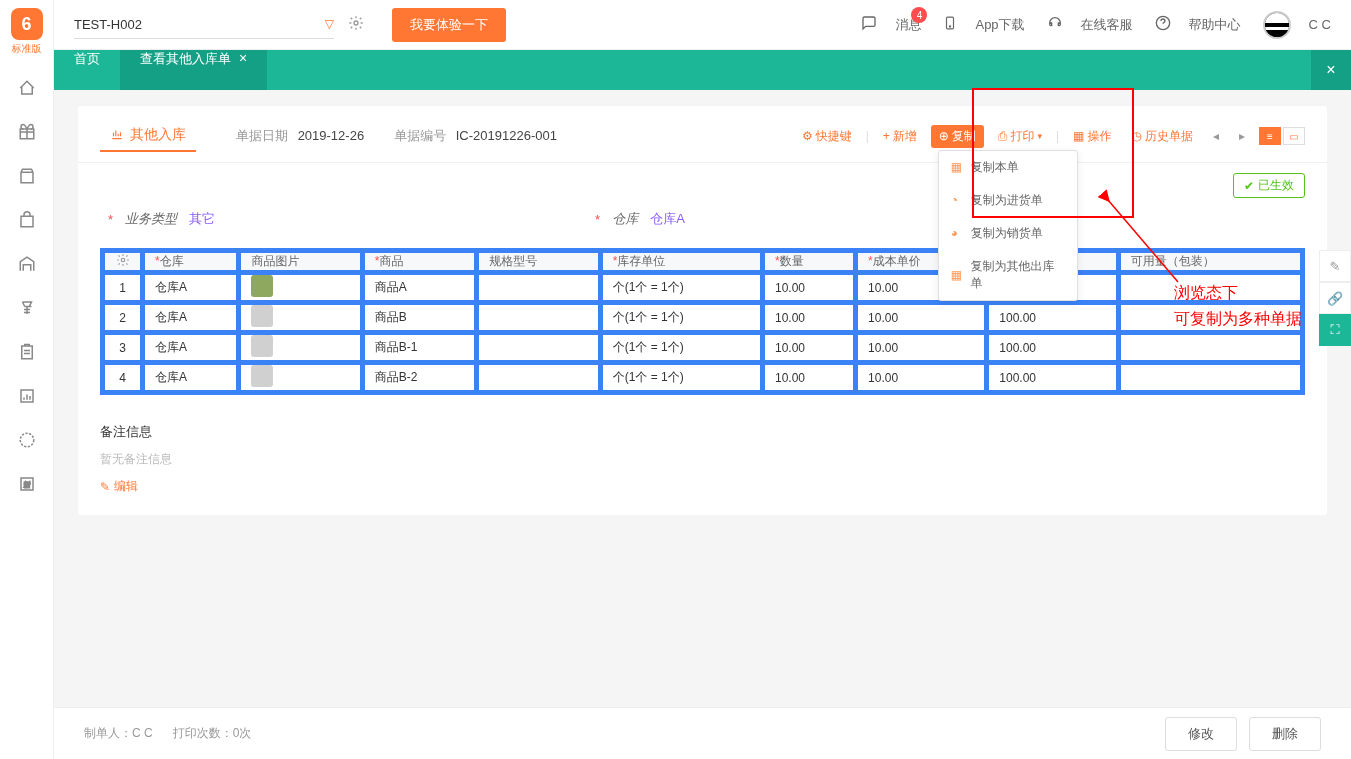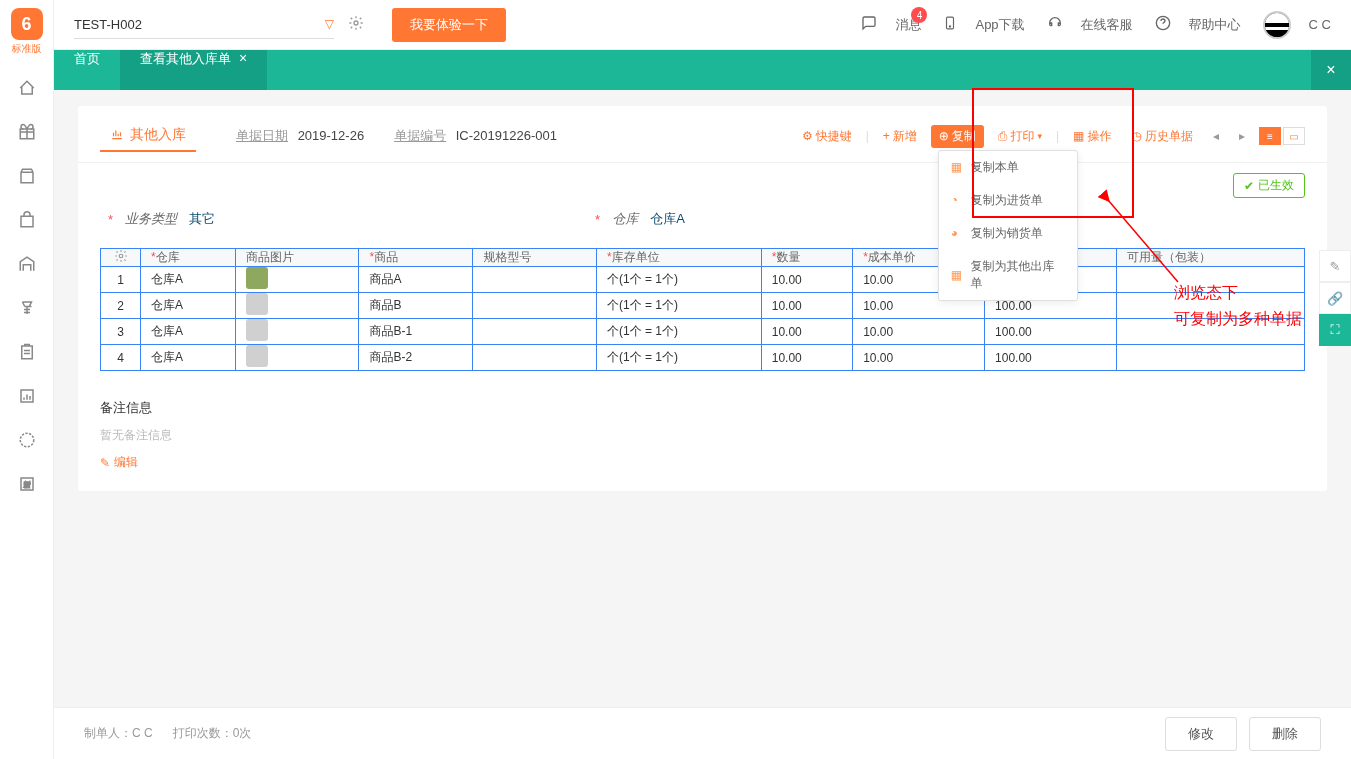--- a/index.html
+++ b/index.html
@@ -36,21 +36,21 @@
 .tab-close-right { margin-left: auto; width: 40px; height: 40px; background: #14a085; color: #fff; display: flex; align-items: center; justify-content: center; cursor: pointer; font-size: 16px; }
 
 
 .content { flex: 1; padding: 16px 24px; background: #f5f5f5; overflow: auto; }
 .card { background: #fff; border-radius: 3px; padding: 0; position: relative; }
 
 .card-header { display: flex; align-items: center; padding: 14px 22px 10px; border-bottom: 1px solid #f0f0f0; }
 .card-tab { display: flex; align-items: center; gap: 6px; font-size: 14px; color: #ff7733; padding: 6px 10px; border-bottom: 2px solid #ff7733; }
 .card-tab .icon { font-size: 14px; }
 .doc-meta { margin-left: 40px; display: flex; align-items: center; gap: 30px; font-size: 13px; }
-.doc-meta .lbl { color: #999; text-decoration: underline; }
+.doc-meta .lbl { color: #999; }
 .doc-meta .val { color: #444; margin-left: 6px; }
 
 .card-actions { margin-left: auto; display: flex; align-items: center; gap: 8px; font-size: 12px; color: #ff7733; position: relative; }
 .act { display: flex; align-items: center; gap: 3px; cursor: pointer; padding: 3px 6px; }
 .act.gray { color: #999; }
 .act.copy { background: #ff7733; color: #fff; border-radius: 3px; padding: 3px 8px; }
 .view-toggle { display: flex; gap: 2px; }
 .view-toggle .vt { width: 22px; height: 18px; border: 1px solid #ddd; display: flex; align-items: center; justify-content: center; font-size: 10px; cursor: pointer; }
 .view-toggle .vt.active { background: #ff7733; color: #fff; border-color: #ff7733; }
 
@@ -67,26 +67,26 @@
 
 
 .status-wrap { display: flex; justify-content: flex-end; padding: 10px 22px 0; }
 .status-badge { border: 1px solid #52c41a; color: #52c41a; padding: 3px 10px; border-radius: 3px; font-size: 12px; display: flex; align-items: center; gap: 4px; }
 
 
 .form-row { display: flex; padding: 12px 30px 20px; gap: 80px; }
 .form-field { display: flex; align-items: center; gap: 12px; font-size: 13px; }
 .form-field .req { color: #ff4d4f; }
 .form-field .lbl { color: #666; font-style: italic; }
-.form-field .val { color: #0c4a6e; }
+.form-field .val { color: #8b5cf6; }
 
 
 .tbl-wrap { padding: 0 22px 16px; }
 table { width: 100%; border-collapse: collapse; font-size: 12px; }
-th, td { border: 1px solid #3b82f6; padding: 0 10px; text-align: left; }
+th, td { border: 5px solid #3b82f6; padding: 0 10px; text-align: left; }
 th { background: #f7f8fa; color: #666; font-weight: normal; }
 th .req { color: #ff4d4f; }
 .gear-cell { text-align: center; width: 40px; }
 tr.subtotal { background: #fff8f0; }
 tr.subtotal td { font-weight: bold; color: #333; }
 .prod-img { width: 22px; height: 22px; display: inline-block; border-radius: 3px; }
 
 
 .remark { padding: 12px 22px 20px; }
 .remark h4 { font-size: 13px; color: #333; font-weight: normal; margin-bottom: 10px; }

